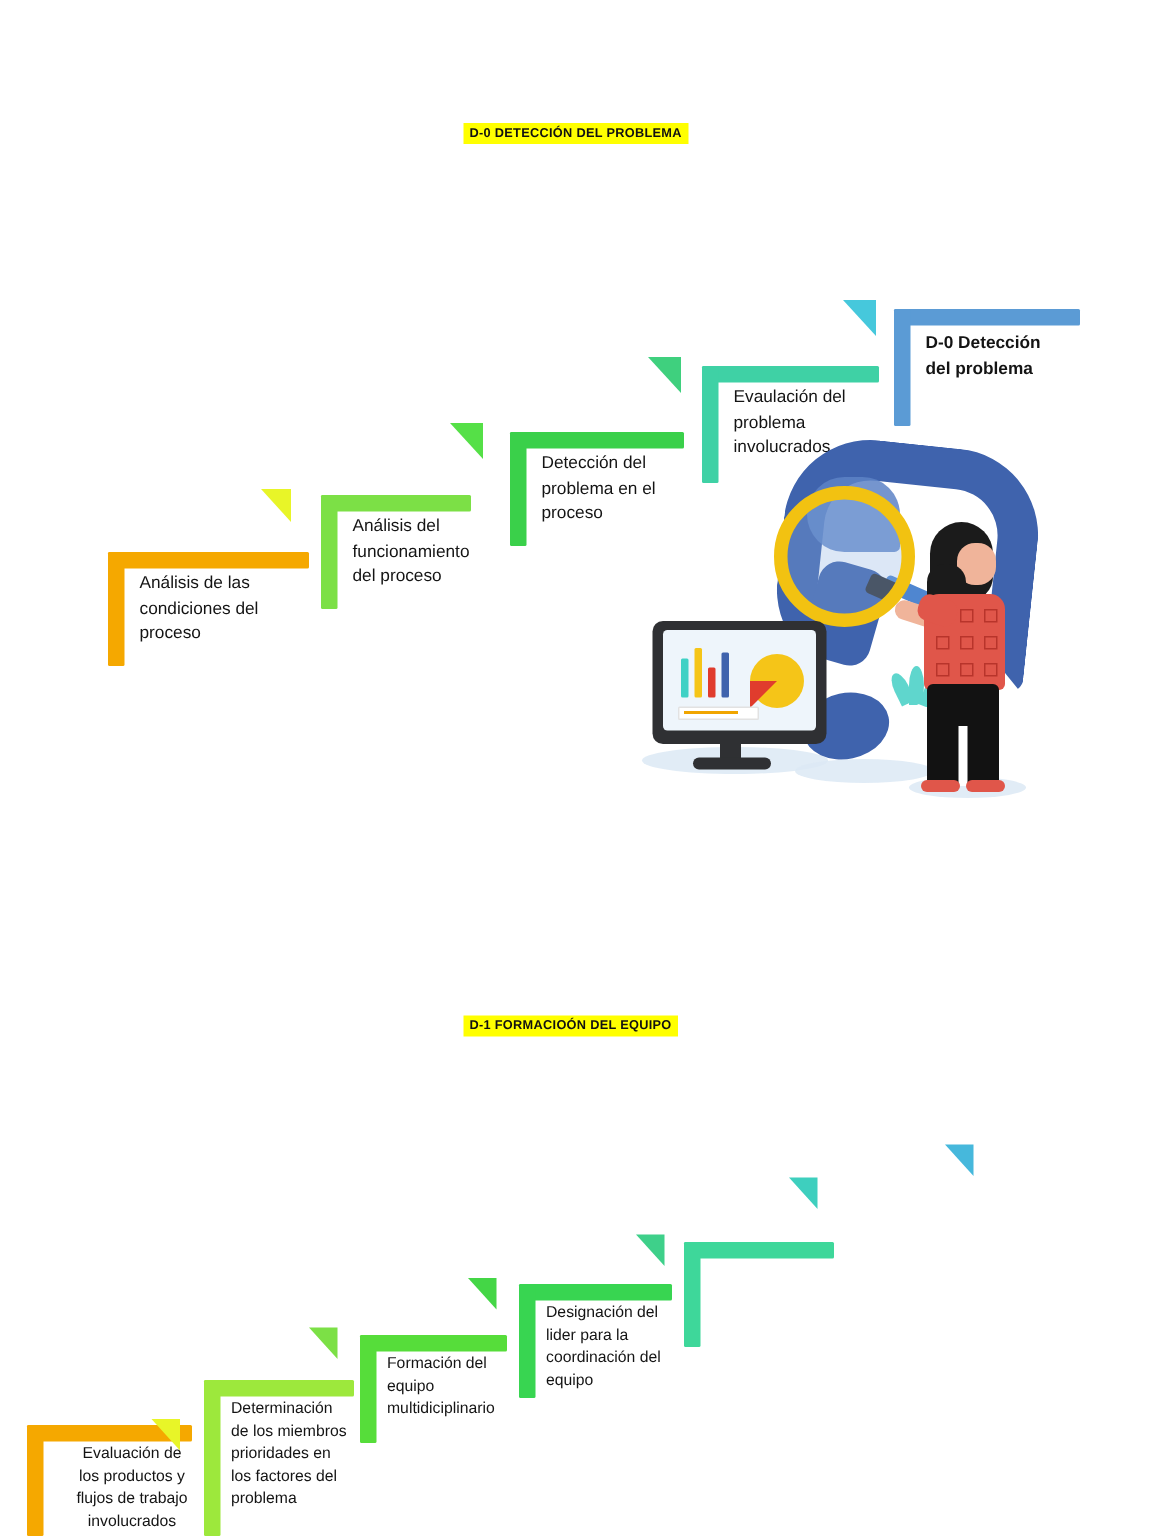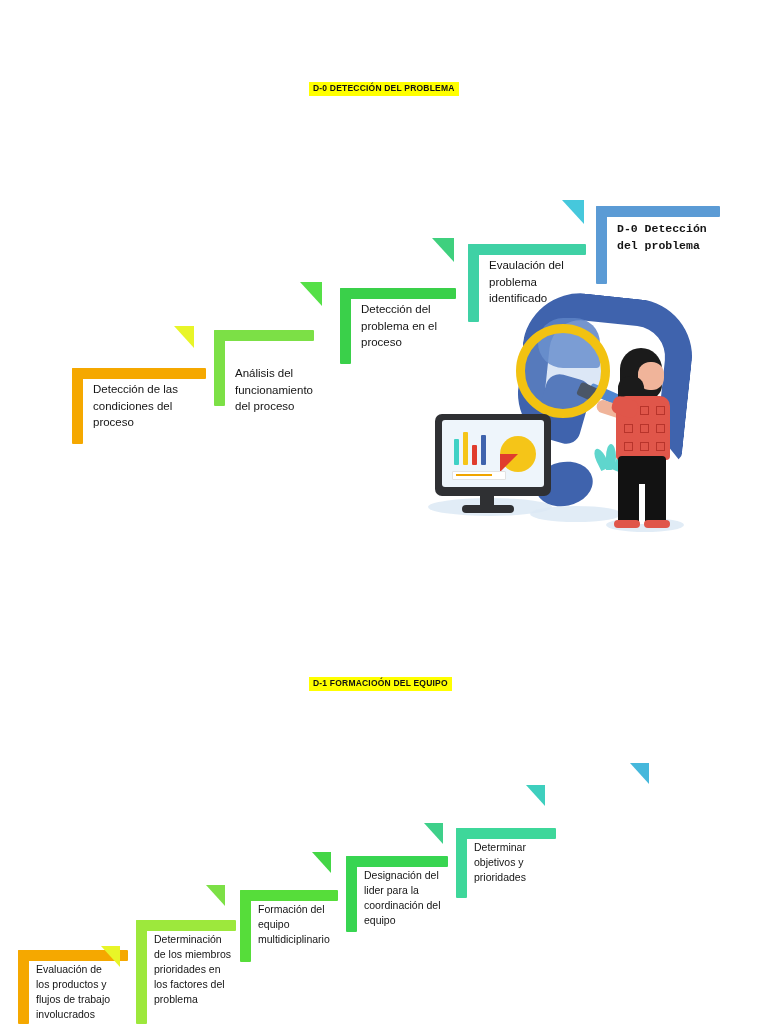--- a/index.html
+++ b/index.html
@@ -82,54 +82,54 @@
 </head>
 <body>
 
 <div class="section" style="top:0;height:640px;">
 
   <div class="heading" style="left:309px;top:82px;background:#ffff00;">D-0 DETECCIÓN DEL PROBLEMA</div>
 
   <div class="step" style="left:72px;top:368px;width:140px;height:76px;">
     <div class="bar-top" style="width:134px;background:#f5a800;"></div>
     <div class="bar-left" style="height:76px;background:#f5a800;"></div>
-    <div class="txt" style="left:21px;top:13px;width:116px;">Detección de las
+    <div class="txt" style="left:21px;top:13px;width:116px;">Análisis de las
 condiciones del
 proceso</div>
   </div>
 
   <div class="fold" style="left:174px;top:326px;border-left:20px solid transparent;border-top:22px solid #e8f528;"></div>
   <div class="step" style="left:214px;top:330px;width:152px;height:76px;">
     <div class="bar-top" style="width:100px;background:#7ce046;"></div>
     <div class="bar-left" style="height:76px;background:#7ce046;"></div>
-    <div class="txt" style="left:21px;top:13px;width:122px;margin-top:22px;">Análisis del
+    <div class="txt" style="left:21px;top:13px;width:122px;">Análisis del
 funcionamiento
 del proceso</div>
   </div>
 
   <div class="fold" style="left:300px;top:282px;border-left:22px solid transparent;border-top:24px solid #55e047;"></div>
   <div class="step" style="left:340px;top:288px;width:150px;height:76px;">
     <div class="bar-top" style="width:116px;background:#3ad04a;"></div>
     <div class="bar-left" style="height:76px;background:#3ad04a;"></div>
     <div class="txt" style="left:21px;top:13px;width:120px;">Detección del
 problema en el
 proceso</div>
   </div>
 
   <div class="fold" style="left:432px;top:238px;border-left:22px solid transparent;border-top:24px solid #3fd07e;"></div>
   <div class="step" style="left:468px;top:244px;width:150px;height:78px;">
     <div class="bar-top" style="width:118px;background:#3fd1a5;"></div>
     <div class="bar-left" style="height:78px;background:#3fd1a5;"></div>
     <div class="txt" style="left:21px;top:13px;width:122px;">Evaulación del
 problema
-identificado</div>
+involucrados</div>
   </div>
 
   <div class="fold" style="left:562px;top:200px;border-left:22px solid transparent;border-top:24px solid #46c8dc;"></div>
-  <div class="step" style="left:596px;top:206px;width:124px;height:78px;font-family:Liberation Mono, monospace;">
+  <div class="step" style="left:596px;top:206px;width:124px;height:78px;">
     <div class="bar-top" style="width:124px;background:#5b9bd5;"></div>
     <div class="bar-left" style="height:78px;background:#5b9bd5;"></div>
     <div class="txt bold" style="left:21px;top:15px;width:110px;">D-0 Detección
 del problema</div>
   </div>
 
   <div class="illus1">
     <div class="shadow" style="left:8px;top:206px;width:124px;height:18px;"></div>
     <div class="shadow" style="left:110px;top:214px;width:92px;height:16px;"></div>
     <div class="shadow" style="left:186px;top:226px;width:78px;height:14px;"></div>
@@ -184,21 +184,21 @@
   </div>
 </div>
 
 <div class="section" style="top:640px;height:384px;">
 
   <div class="heading" style="left:309px;top:37px;background:#ffff00;">D-1 FORMACIOÓN DEL EQUIPO</div>
 
   <div class="step" style="left:18px;top:310px;width:120px;height:74px;">
     <div class="bar-top" style="width:110px;background:#f5a800;"></div>
     <div class="bar-left" style="height:74px;background:#f5a800;"></div>
-    <div class="txt" style="left:18px;top:12px;width:104px;font-size:10.5px;line-height:15px;">Evaluación de
+    <div class="txt" style="left:18px;top:12px;width:104px;font-size:10.5px;line-height:15px;text-align:center;">Evaluación de
 los productos y
 flujos de trabajo
 involucrados</div>
   </div>
 
   <div class="fold" style="left:101px;top:306px;border-left:19px solid transparent;border-top:21px solid #e8f528;"></div>
   <div class="step" style="left:136px;top:280px;width:104px;height:104px;">
     <div class="bar-top" style="width:100px;background:#9de83c;"></div>
     <div class="bar-left" style="height:104px;background:#9de83c;"></div>
     <div class="txt" style="left:18px;top:12px;width:96px;font-size:10.5px;line-height:15px;">Determinación
@@ -224,22 +224,19 @@
     <div class="txt" style="left:18px;top:12px;width:96px;font-size:10.5px;line-height:15px;">Designación del
 lider para la
 coordinación del
 equipo</div>
   </div>
 
   <div class="fold" style="left:424px;top:183px;border-left:19px solid transparent;border-top:21px solid #3ed08a;"></div>
   <div class="step" style="left:456px;top:188px;width:104px;height:70px;">
     <div class="bar-top" style="width:100px;background:#3ed79a;"></div>
     <div class="bar-left" style="height:70px;background:#3ed79a;"></div>
-    <div class="txt" style="left:18px;top:12px;width:94px;font-size:10.5px;line-height:15px;">Determinar
-objetivos y
-prioridades</div>
   </div>
 
   <div class="fold" style="left:526px;top:145px;border-left:19px solid transparent;border-top:21px solid #3ecfbe;"></div>
 
   <div class="fold" style="left:630px;top:123px;border-left:19px solid transparent;border-top:21px solid #46b8dc;"></div>
 
 </div>
 
 </body></html>

